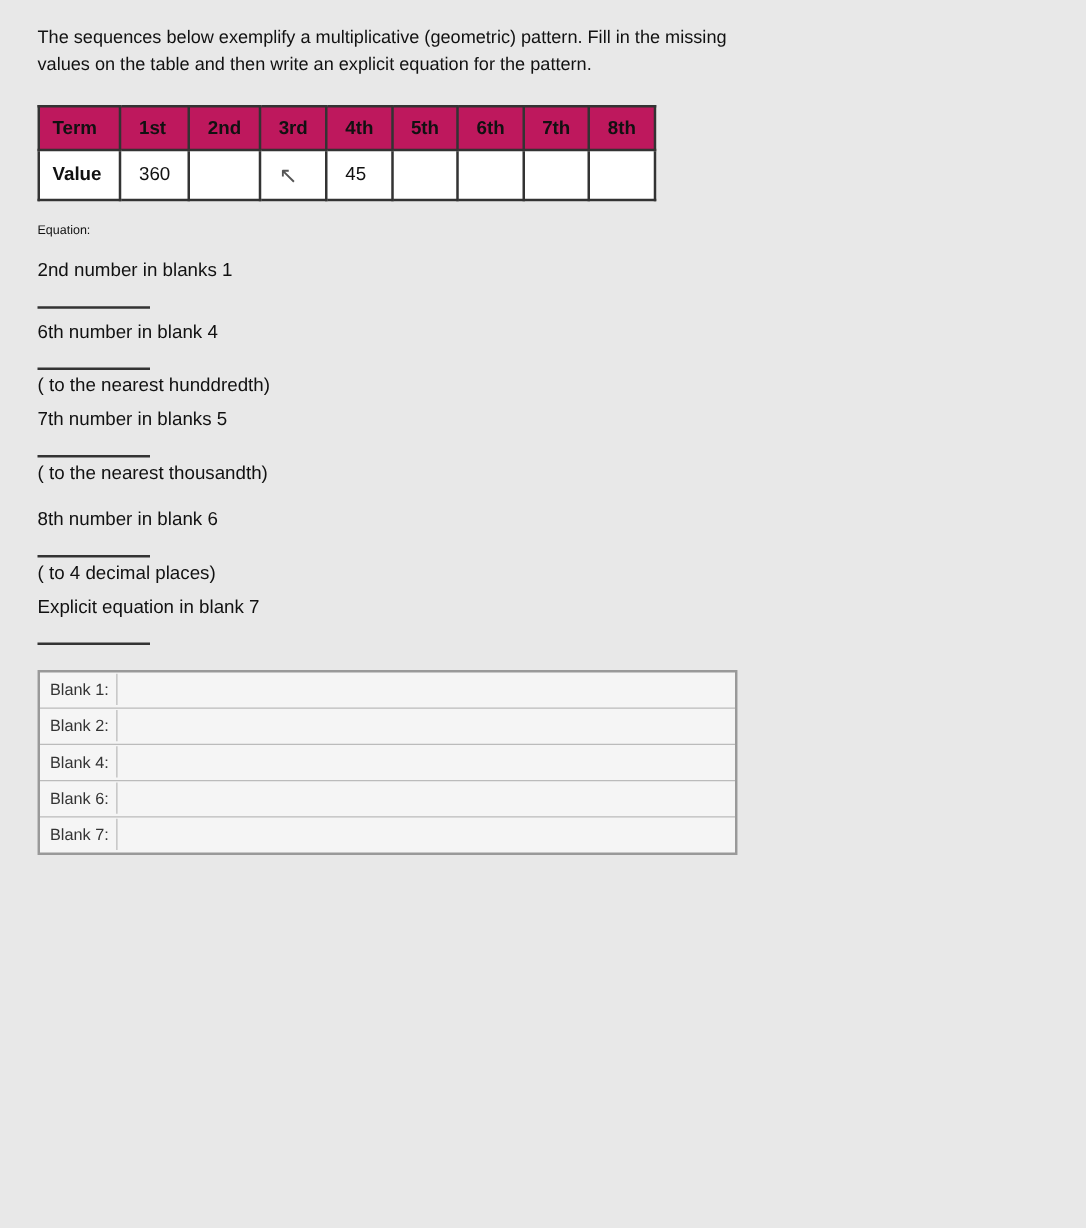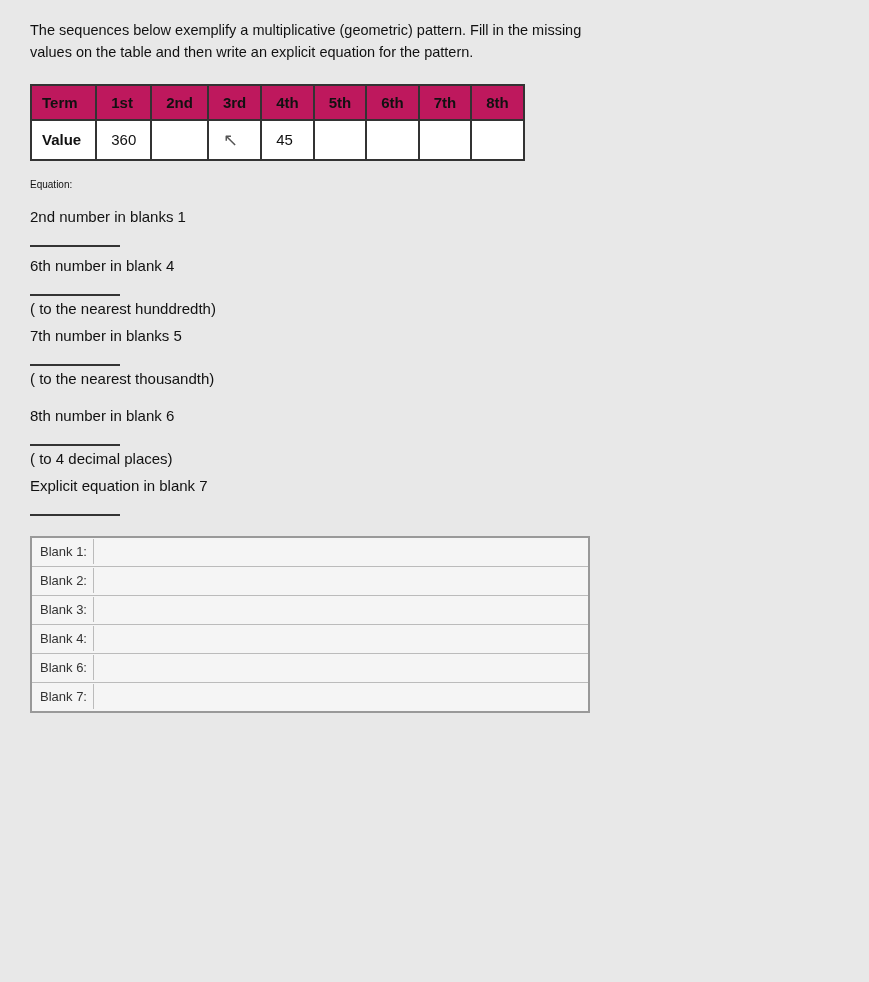--- a/index.html
+++ b/index.html
@@ -168,24 +168,20 @@
 <div class="blanks-box" id="blanks-container">
     <div class="blank-row">
       <span class="blank-label">Blank 1:</span>
       <input type="text" class="blank-input" style="">
     </div>
     <div class="blank-row">
       <span class="blank-label">Blank 2:</span>
       <input type="text" class="blank-input" style="">
     </div>
     <div class="blank-row">
-      <span class="blank-label">Blank 3:</span>
-      <input type="text" class="blank-input" style="">
-    </div>
-    <div class="blank-row">
       <span class="blank-label">Blank 4:</span>
       <input type="text" class="blank-input" style="">
     </div>
     <div class="blank-row">
       <span class="blank-label">Blank 6:</span>
       <input type="text" class="blank-input" style="">
     </div>
     <div class="blank-row">
       <span class="blank-label">Blank 7:</span>
       <input type="text" class="blank-input" style="">

